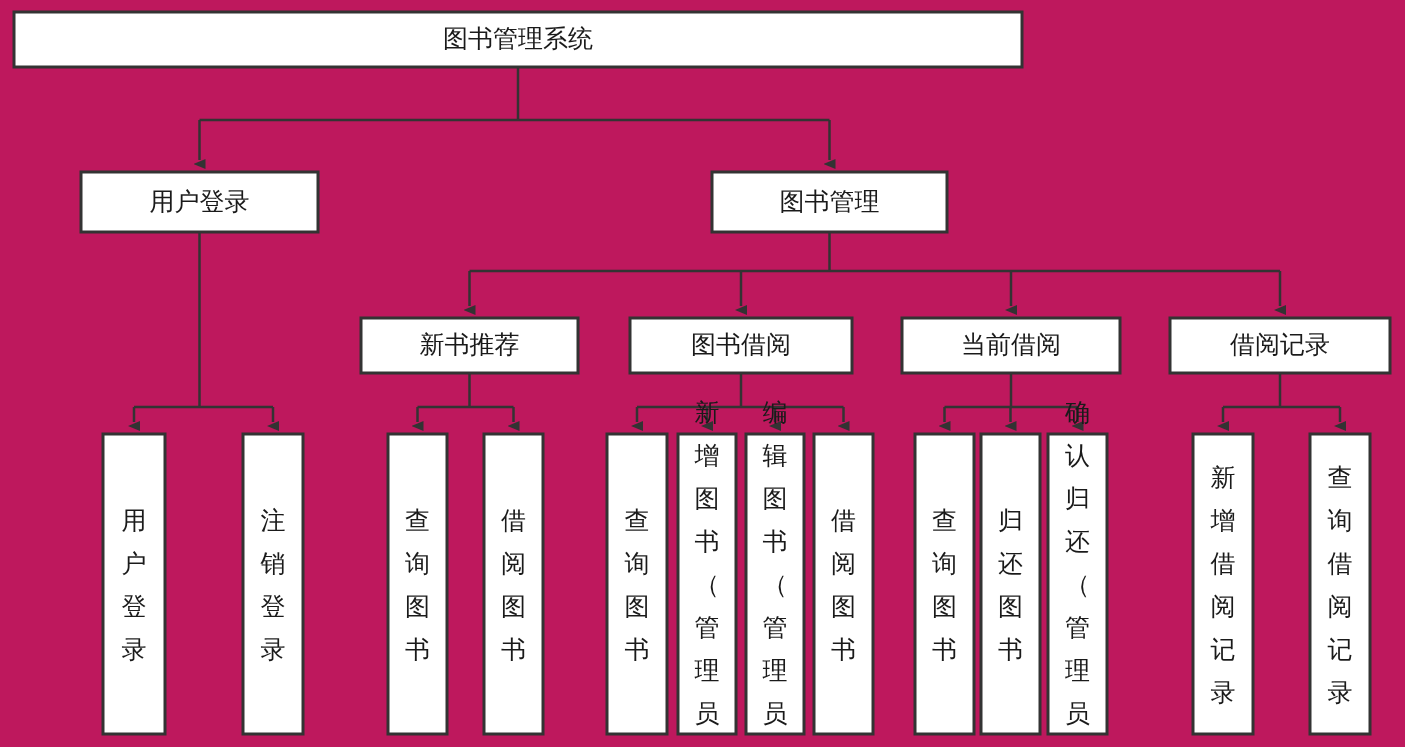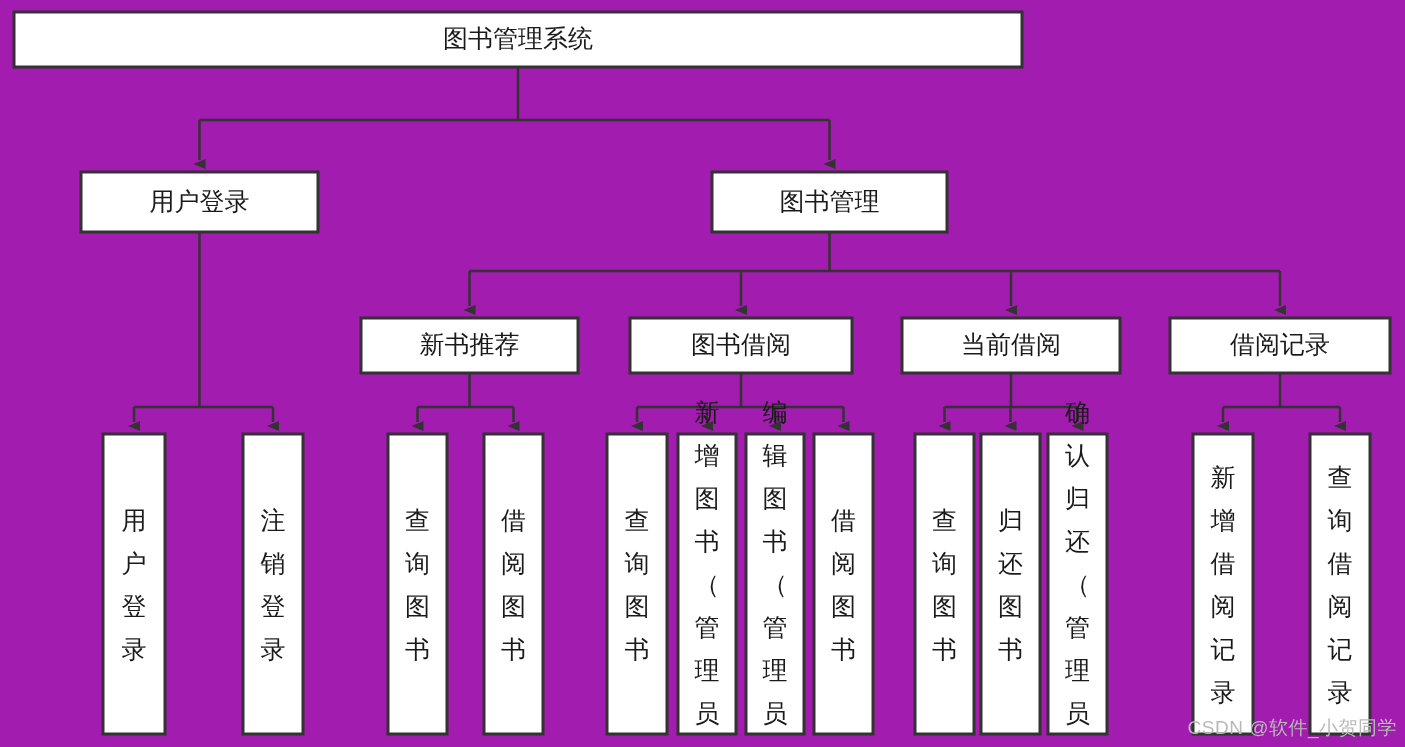--- a/index.html
+++ b/index.html
@@ -1,18 +1,18 @@
 <!DOCTYPE html>
 <html><head>
 <meta charset="utf-8">
 <style>
   html,body{margin:0;padding:0;background:#ffffff;}
   body{width:1405px;height:747px;overflow:hidden;
        font-family:"Liberation Sans","DejaVu Sans",sans-serif;}
-  #stage{position:relative;width:1405px;height:747px;background:#a21caf;}
+  #stage{position:relative;width:1405px;height:747px;background:#be185d;}
   svg#diagram{position:absolute;left:0;top:0;width:1405px;height:747px;}
   .node-rect{fill:#ffffff;stroke:#333333;stroke-width:3;}
   .link{stroke:#333333;stroke-width:2.5;fill:none;}
   .node-label{fill:#1a1a1a;font-family:"Liberation Sans","DejaVu Sans",sans-serif;
               font-size:25px;text-anchor:middle;dominant-baseline:middle;}
   .leaf-label{fill:#1a1a1a;font-family:"Liberation Sans","DejaVu Sans",sans-serif;
               font-size:25px;text-anchor:middle;}
   .watermark{position:absolute;right:8px;bottom:6px;color:#b8b8b8;font-size:19px;
              font-family:"Liberation Sans","DejaVu Sans",sans-serif;white-space:nowrap;
              letter-spacing:.5px;}
@@ -138,14 +138,13 @@
         <g>
           <rect x="1193" y="434" width="60" height="300" class="node-rect"></rect>
           <text x="1223" y="485.5" class="leaf-label"><tspan x="1223" dy="0">新</tspan><tspan x="1223" dy="43">增</tspan><tspan x="1223" dy="43">借</tspan><tspan x="1223" dy="43">阅</tspan><tspan x="1223" dy="43">记</tspan><tspan x="1223" dy="43">录</tspan></text>
         </g>
         <g>
           <rect x="1310" y="434" width="60" height="300" class="node-rect"></rect>
           <text x="1340" y="485.5" class="leaf-label"><tspan x="1340" dy="0">查</tspan><tspan x="1340" dy="43">询</tspan><tspan x="1340" dy="43">借</tspan><tspan x="1340" dy="43">阅</tspan><tspan x="1340" dy="43">记</tspan><tspan x="1340" dy="43">录</tspan></text>
         </g>
       </g>
   </svg>
-  <div class="watermark">CSDN @软件_小贺同学</div>
 </div>
 
 </body></html>

